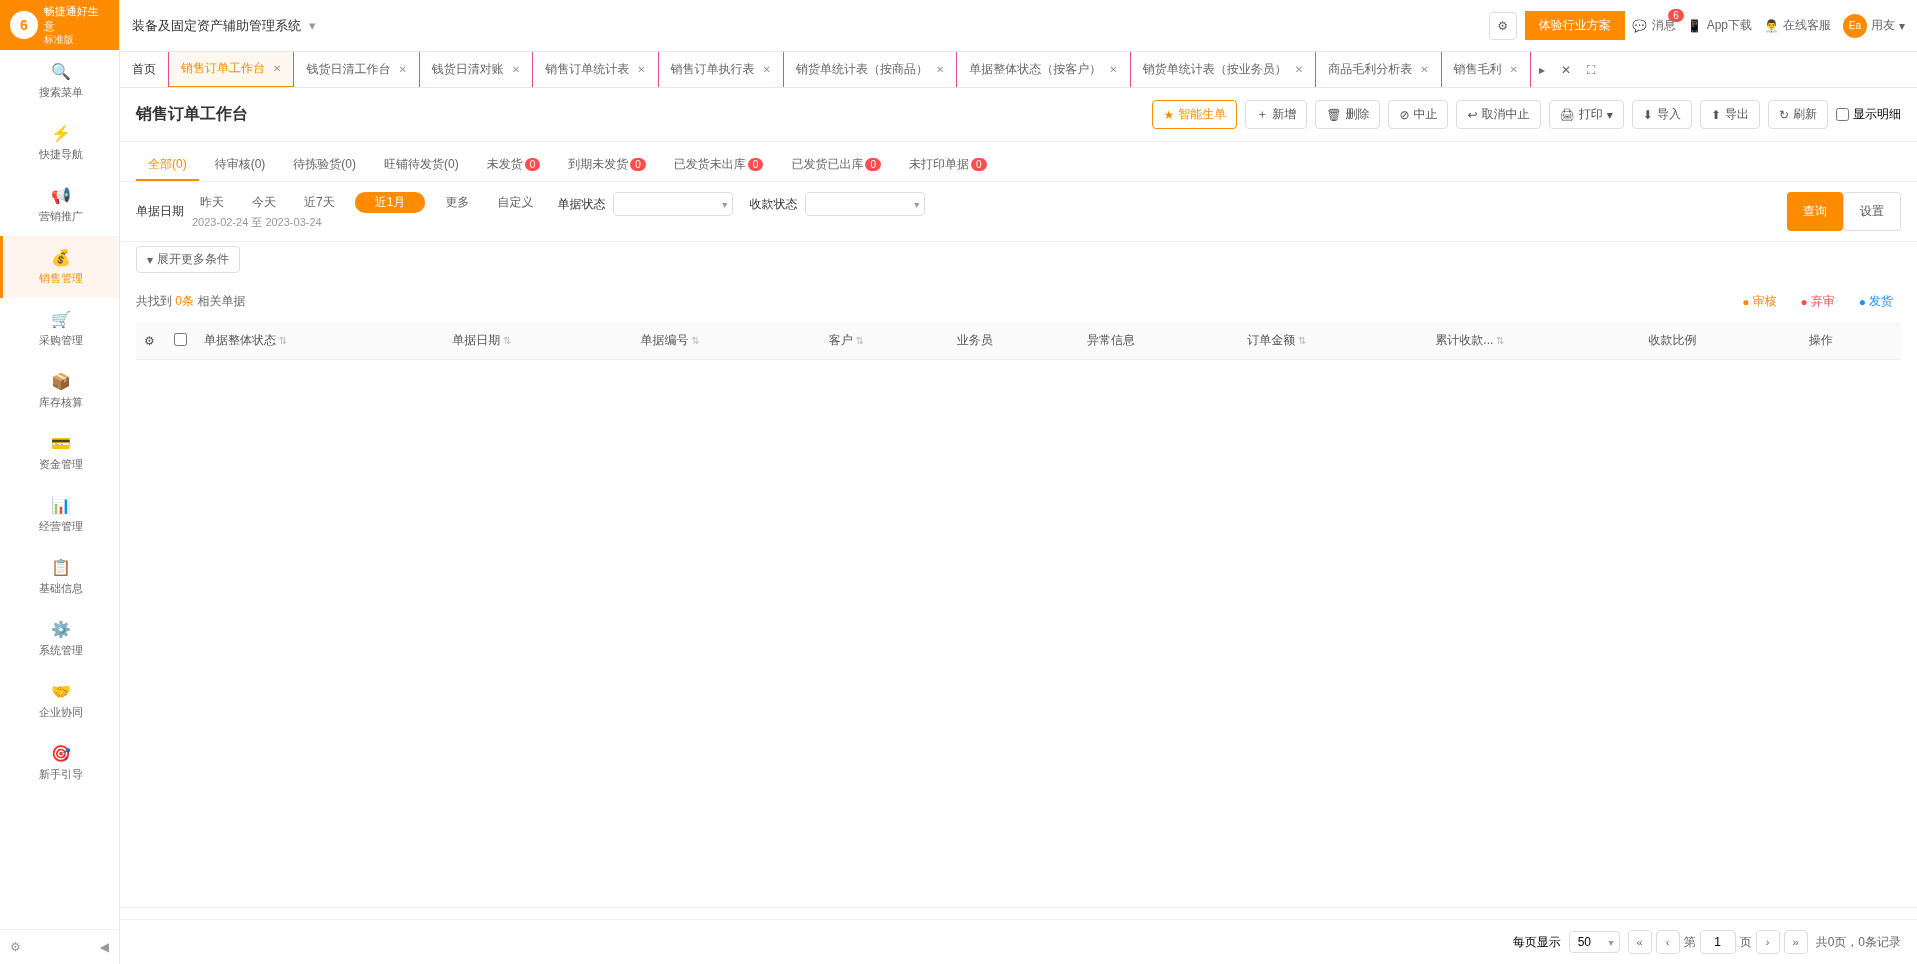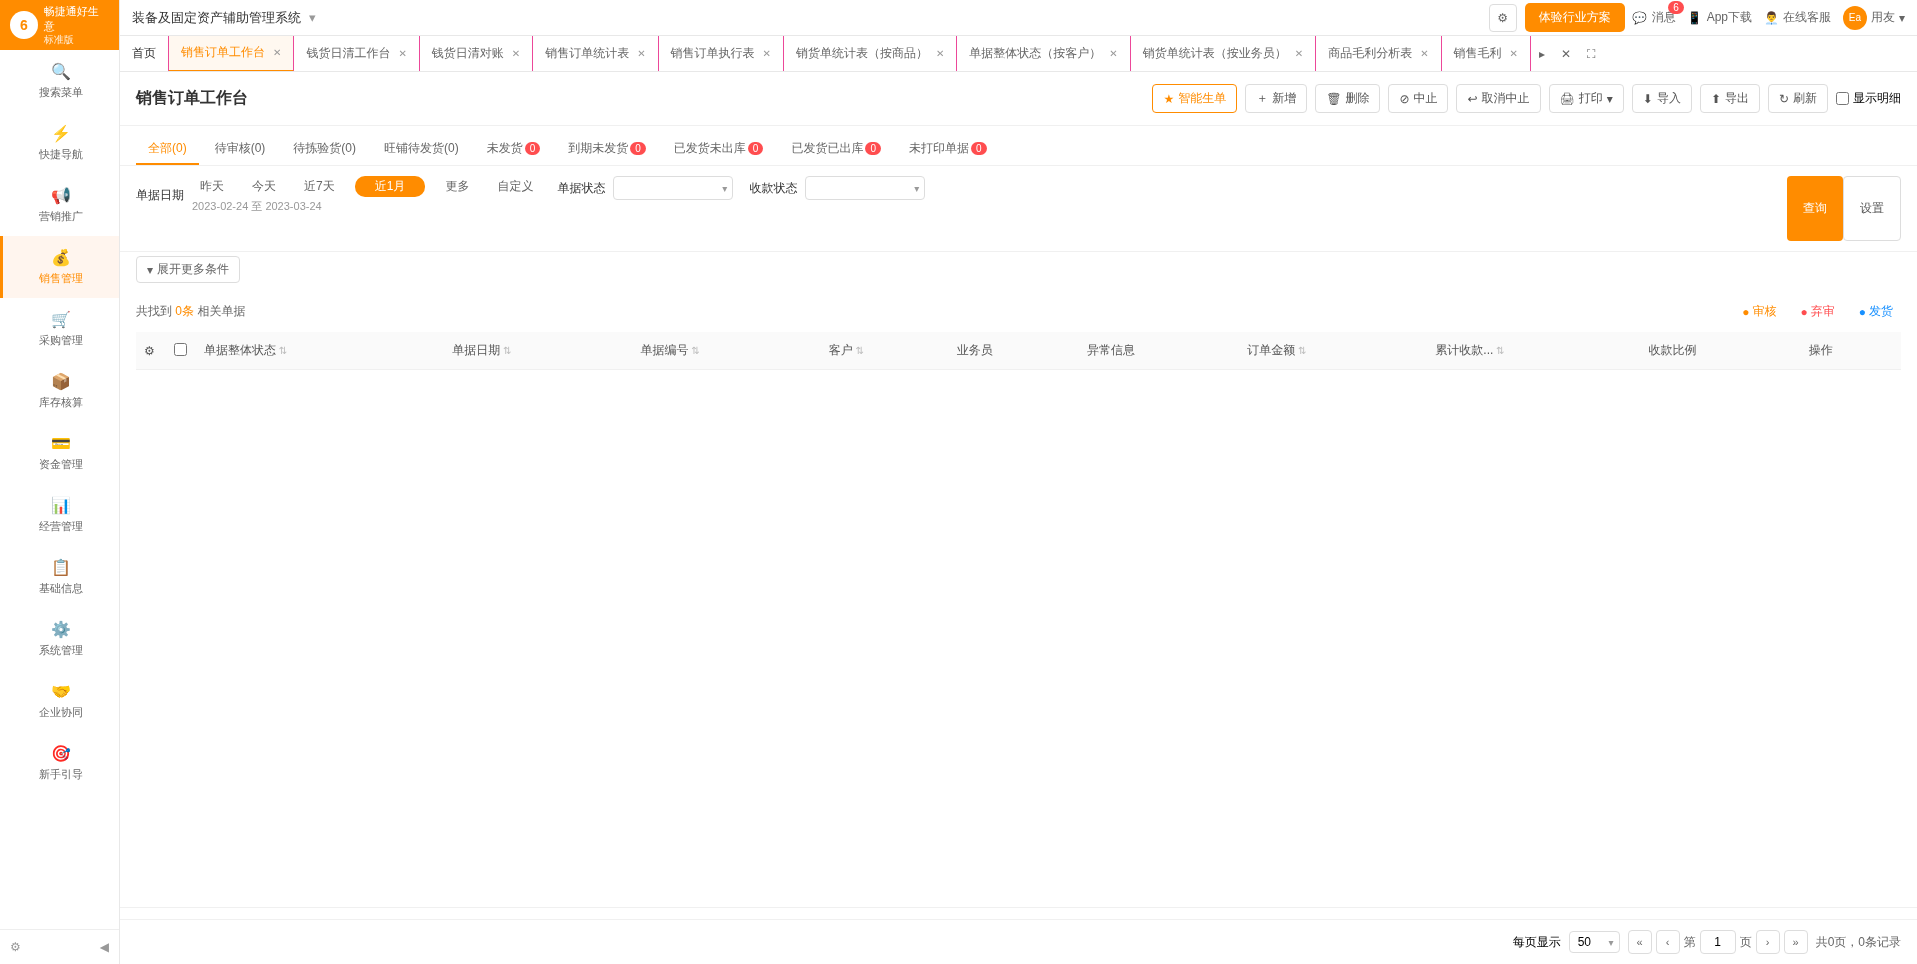--- a/index.html
+++ b/index.html
@@ -14,25 +14,25 @@
     .sidebar-nav { flex: 1; overflow-y: auto; }
     .sidebar-item { display: flex; flex-direction: column; align-items: center; padding: 12px 8px; cursor: pointer; color: #666; gap: 4px; font-size: 11px; border-left: 3px solid transparent; }
     .sidebar-item.active { background: #fff5ee; color: #ff8c00; border-left: 3px solid #ff8c00; }
     .sidebar-item .nav-icon { font-size: 16px; }
     .sidebar-bottom { padding: 10px; display: flex; justify-content: space-between; border-top: 1px solid #eee; }
 
     
     .main { flex: 1; display: flex; flex-direction: column; overflow: hidden; }
 
     
-    .top-header { height: 36px; background: #fff; border-bottom: 1px solid #e8e8e8; display: flex; align-items: center; padding: 0 12px; gap: 8px; }
+    .top-header { height: 52px; background: #fff; border-bottom: 1px solid #e8e8e8; display: flex; align-items: center; padding: 0 12px; gap: 8px; }
     .system-title { font-size: 13px; color: #333; flex: 1; display: flex; align-items: center; gap: 8px; }
     .system-title .arrow-icon { color: #999; }
     .gear-btn { width: 28px; height: 28px; border: 1px solid #ddd; border-radius: 4px; display: flex; align-items: center; justify-content: center; cursor: pointer; color: #666; }
-    .industry-btn { background: #ff8c00; color: #fff; border: none; padding: 6px 14px; border-radius: 5px; cursor: pointer; font-size: 12px; }
+    .industry-btn { background: #ff8c00; color: #fff; border: none; padding: 6px 14px; border-radius: 0; cursor: pointer; font-size: 12px; }
     .header-actions { display: flex; align-items: center; gap: 12px; color: #666; font-size: 12px; }
     .msg-badge { position: relative; display: inline-flex; align-items: center; gap: 4px; cursor: pointer; }
     .badge { background: #ff4d4f; color: #fff; border-radius: 10px; padding: 1px 5px; font-size: 10px; position: absolute; top: -8px; right: -8px; }
     .user-info { display: flex; align-items: center; gap: 4px; cursor: pointer; }
     .avatar { width: 24px; height: 24px; background: #ff8c00; border-radius: 50%; display: flex; align-items: center; justify-content: center; color: #fff; font-size: 10px; }
 
     
     .tab-bar { background: #fff; border-bottom: 1px solid #e8e8e8; display: flex; align-items: center; overflow: hidden; height: 36px; }
     .tab { padding: 0 12px; height: 36px; display: flex; align-items: center; gap: 6px; cursor: pointer; color: #666; font-size: 12px; white-space: nowrap; border-right: 1px solid #ec4899; flex-shrink: 0; }
     .tab.active { background: #fff8f0; color: #ff8c00; border-bottom: 2px solid #ff8c00; }
@@ -65,21 +65,21 @@
     .date-options { display: flex; gap: 12px; align-items: center; }
     .date-opt { padding: 2px 8px; cursor: pointer; color: #666; font-size: 12px; border-radius: 3px; }
     .date-opt.active-date { background: #ff8c00; color: #fff; border-radius: 10px; padding: 2px 20px; }
     .date-range { color: #999; font-size: 11px; margin-top: 2px; }
     .select-input { border: 1px solid #ddd; border-radius: 4px; padding: 4px 24px 4px 8px; font-size: 12px; color: #555; background: #fff; cursor: pointer; min-width: 120px; position: relative; appearance: none; -webkit-appearance: none; }
     .select-wrapper { position: relative; display: inline-block; }
     .select-wrapper::after { content: '▾'; position: absolute; right: 6px; top: 50%; transform: translateY(-50%); color: #999; pointer-events: none; font-size: 10px; }
     .expand-btn { display: flex; align-items: center; gap: 4px; cursor: pointer; color: #666; font-size: 12px; border: 1px solid #ddd; border-radius: 4px; padding: 4px 10px; background: #fff; }
     .filter-right { margin-left: auto; display: flex; gap: 0; border-radius: 13px; }
     .query-btn { background: #ff8c00; color: #fff; border: none; padding: 5px 16px; border-radius: 4px; cursor: pointer; font-size: 12px; }
-    .set-btn { background: #fff; color: #555; border: 1px solid #ddd; padding: 23px 16px; border-radius: 4px; cursor: pointer; font-size: 12px; }
+    .set-btn { background: #fff; color: #555; border: 1px solid #ddd; padding: 10px 16px; border-radius: 4px; cursor: pointer; font-size: 12px; }
 
     
     .table-toolbar { padding: 8px 16px; display: flex; align-items: center; justify-content: space-between; }
     .result-count { color: #666; font-size: 12px; }
     .result-count .count-num { color: #ff8c00; font-weight: 500; }
     .table-actions { display: flex; gap: 8px; }
     .action-btn { display: inline-flex; align-items: center; gap: 3px; padding: 4px 8px; border-radius: 4px; cursor: pointer; font-size: 12px; color: #555; }
     .action-btn.approve { color: #ff8c00; }
     .action-btn.revoke { color: #ff4d4f; }
     .action-btn.ship { color: #1890ff; }

